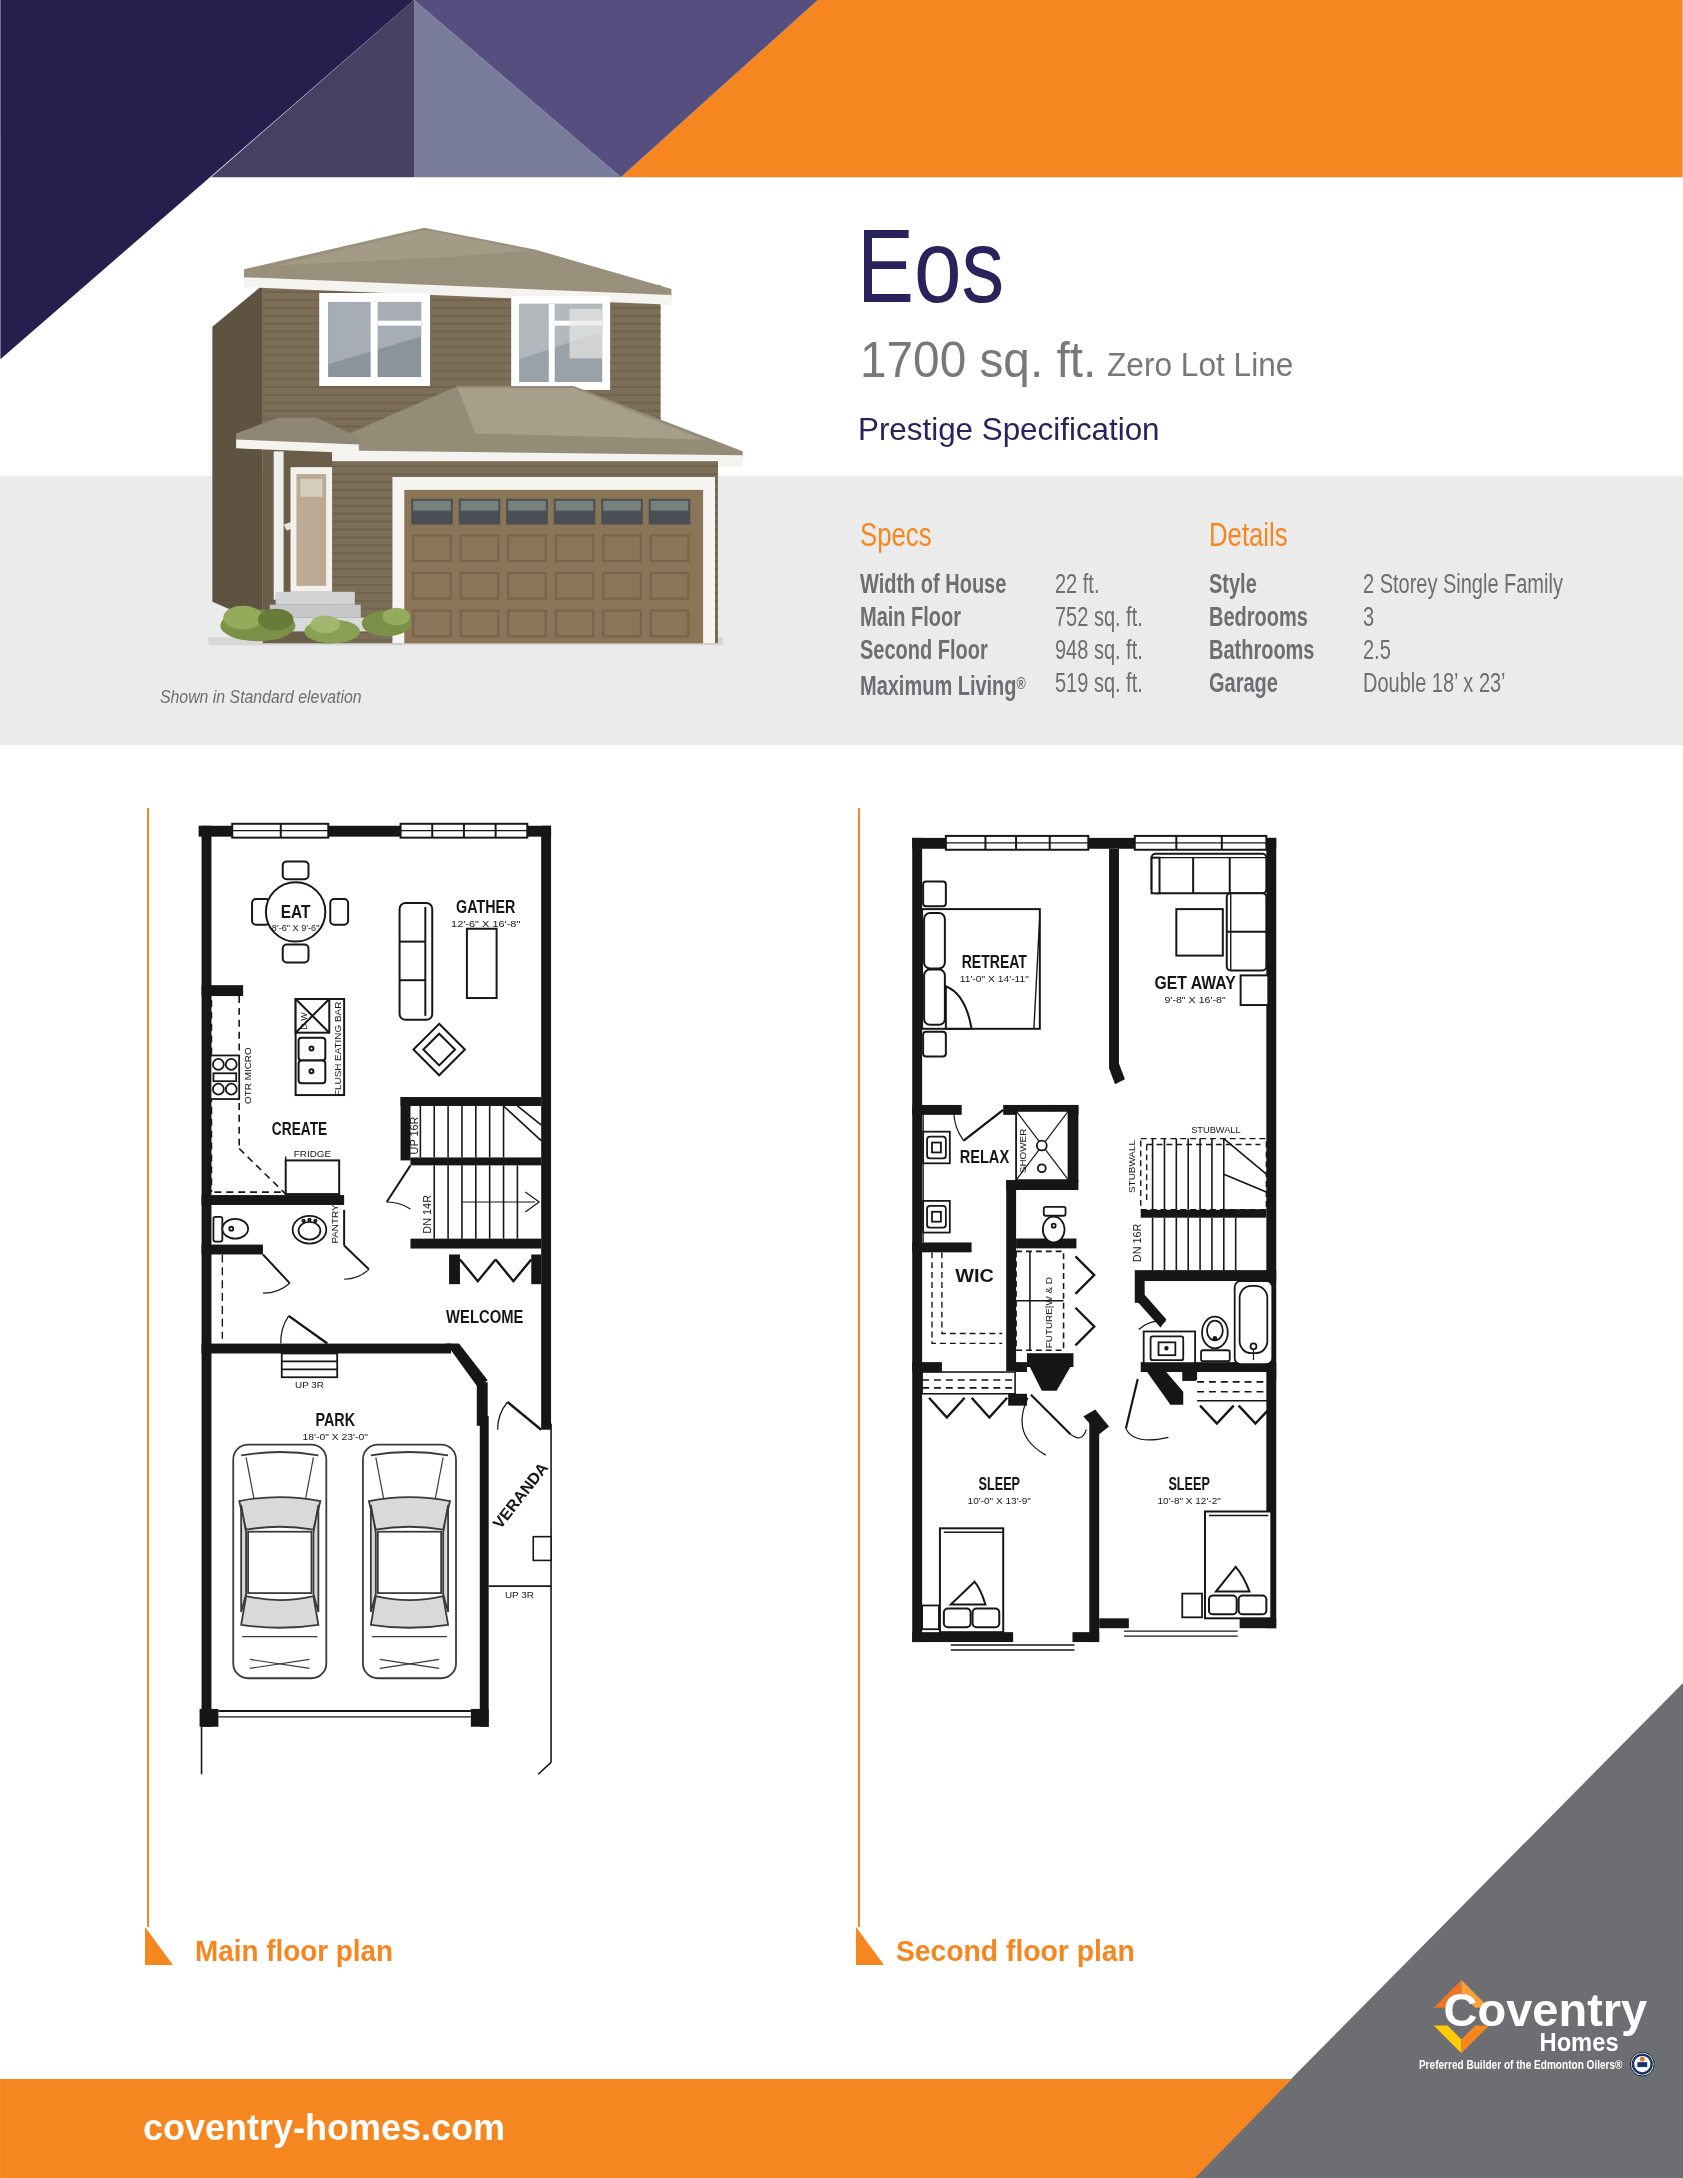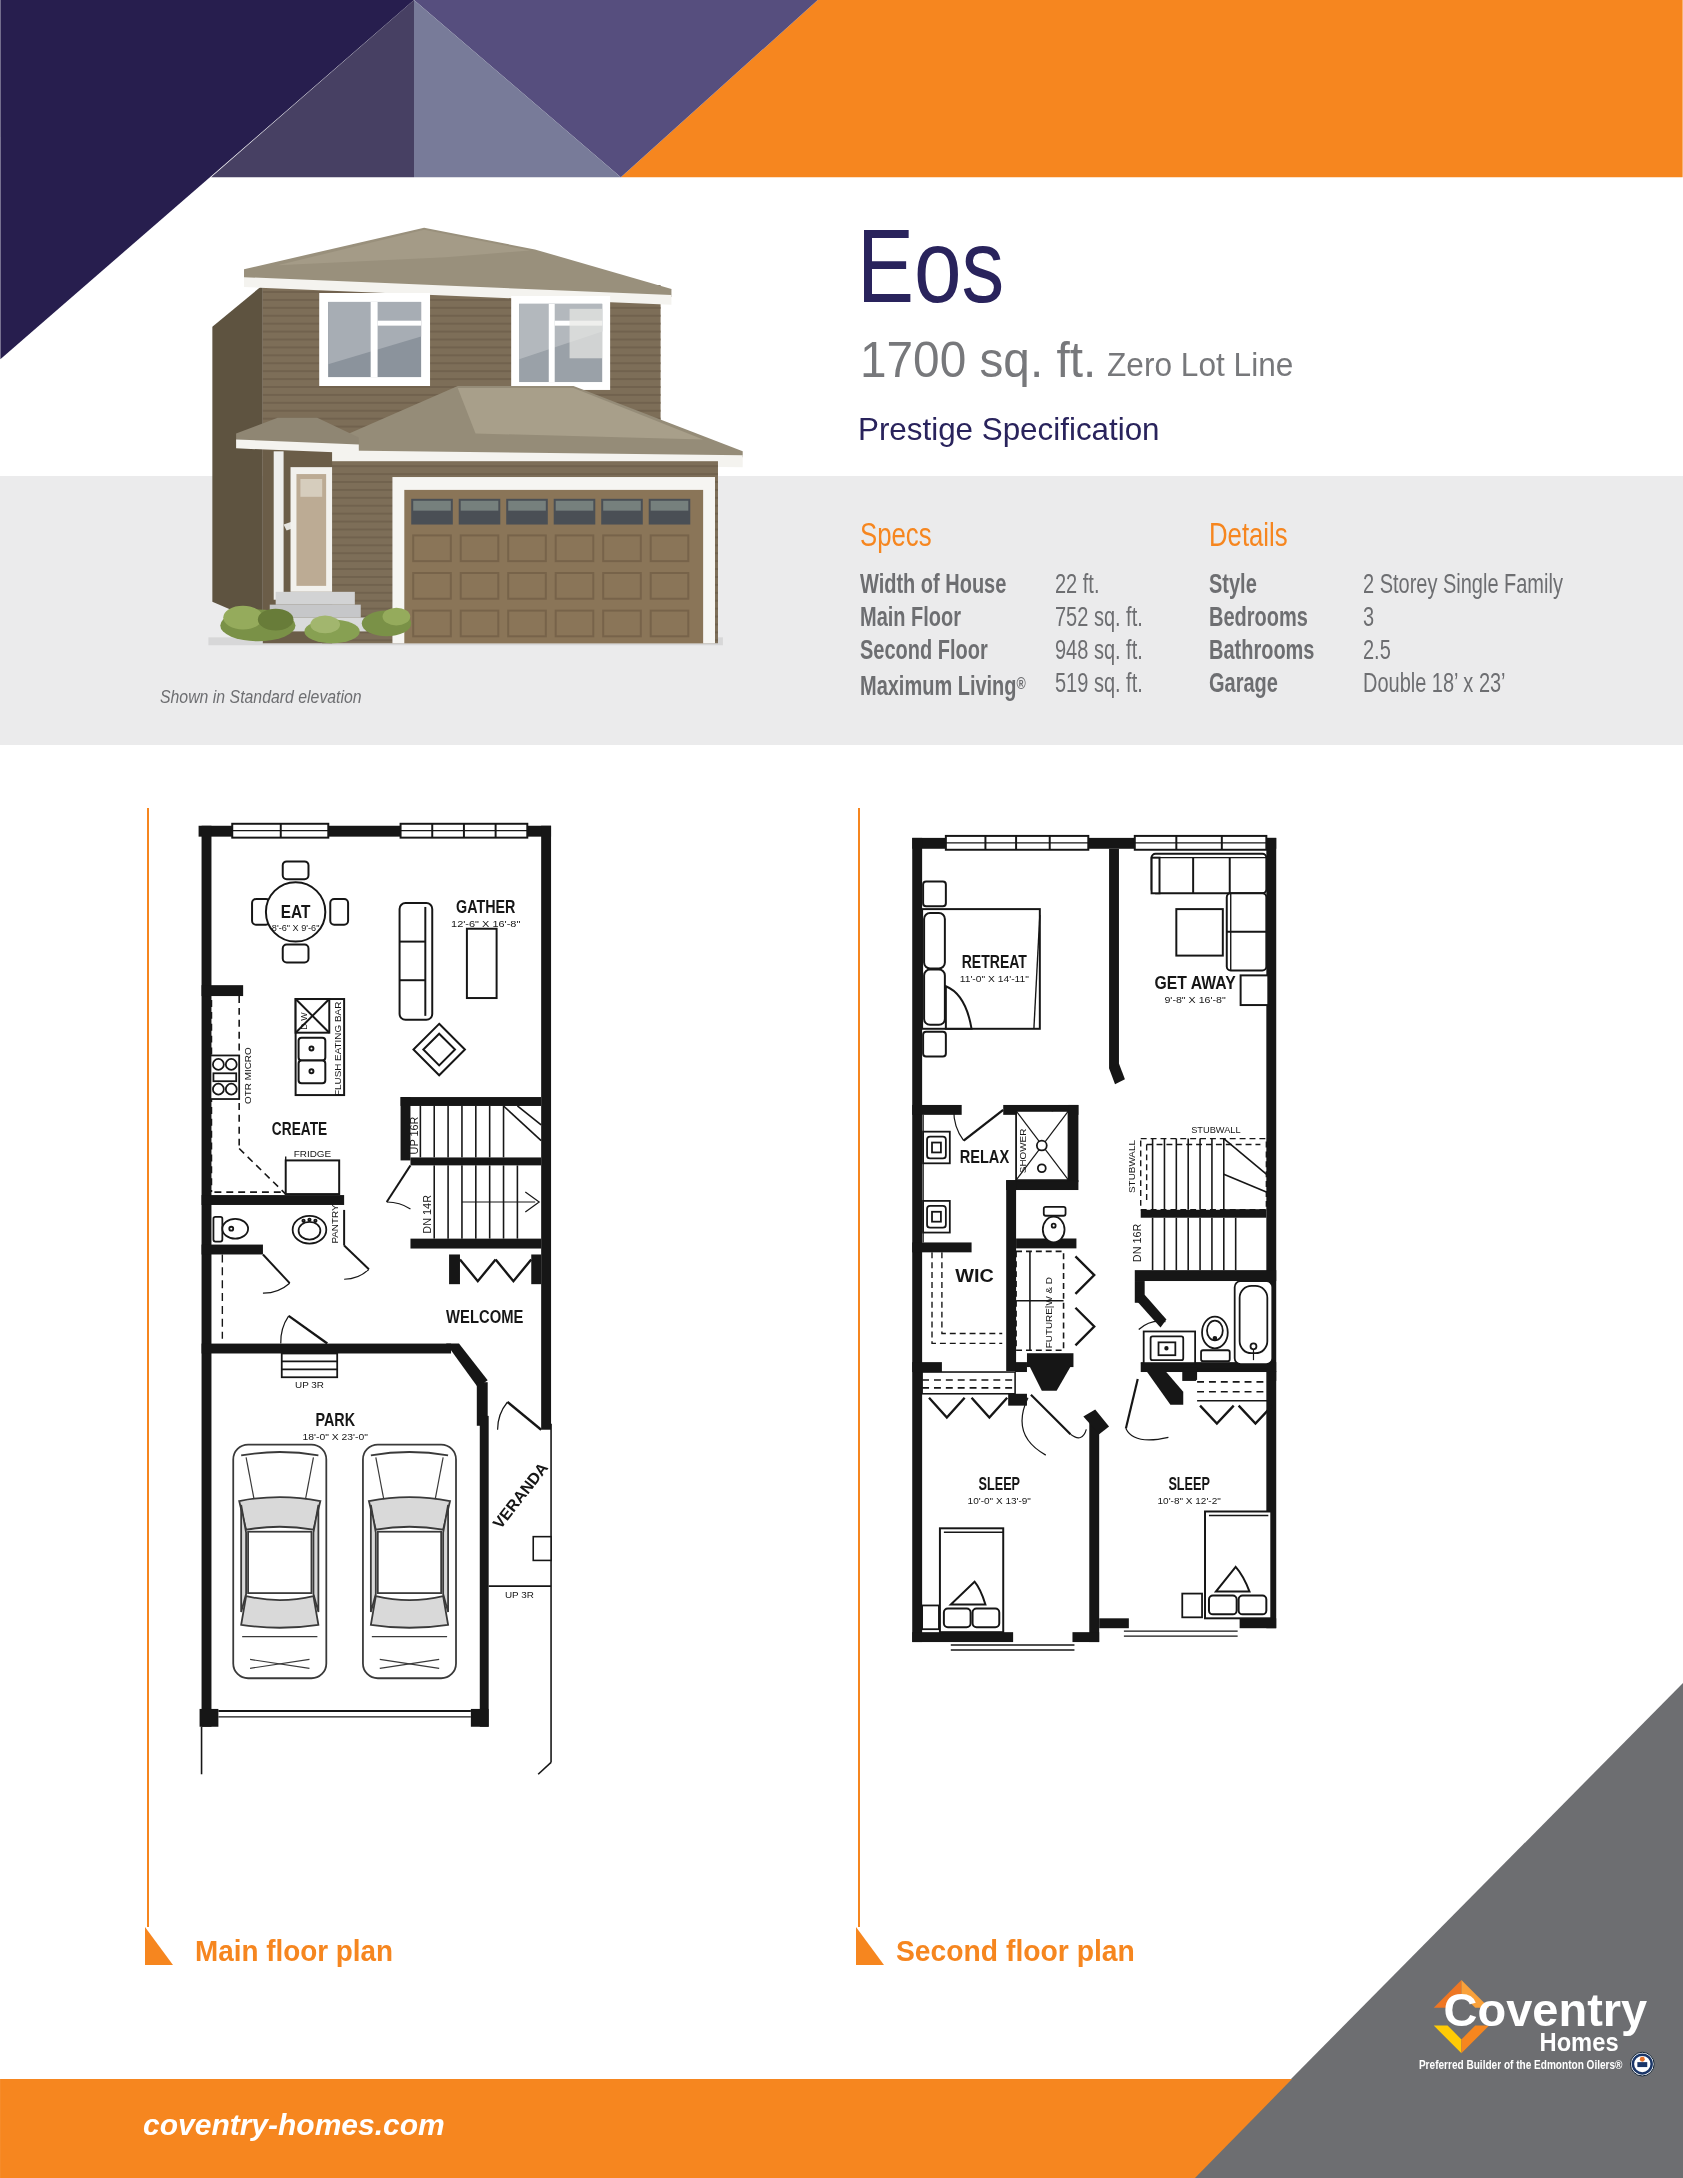--- a/index.html
+++ b/index.html
@@ -745,21 +745,21 @@
 <div class="abs" style="left:896px;top:1937px;font-size:29px;line-height:1;font-weight:bold;color:#F6861F;transform:scaleX(0.975);transform-origin:0 0;">Second floor plan</div>
 
 <svg class="abs" style="left:1193px;top:1683px;" width="490" height="495" viewBox="0 0 495 500">
   <polygon points="495,0 495,500 0,500" fill="#6d6e71"></polygon>
 </svg>
 
 <svg class="abs" style="left:0;top:2079px;" width="1297" height="99" viewBox="0 0 1310 100">
   <polygon points="0,0 1305,0 1207,100 0,100" fill="#F6861F"></polygon>
 </svg>
 
-<div class="abs" style="left:143px;top:2110px;font-size:30px;line-height:1;font-weight:bold;color:#ffffff;transform:scaleX(1);transform-origin:0 0;font-style:italic;">coventry-homes.com</div>
+<div class="abs" style="left:143px;top:2110px;font-size:36px;line-height:1;font-weight:bold;color:#ffffff;transform:scaleX(1);transform-origin:0 0;">coventry-homes.com</div>
 
 <svg class="abs" style="left:1411px;top:1975px;" width="257" height="109" viewBox="0 0 260 110">
 
   <polygon points="51,5 23,33 37,33 51,19" fill="#ee7623"></polygon>
   <polygon points="51,5 79,33 65,33 51,19" fill="#f9a13a"></polygon>
 
   <polygon points="51,79 23,51 37,51 51,65" fill="#ffcb05"></polygon>
   <polygon points="51,79 79,51 65,51 51,65" fill="#f6861f"></polygon>
 
   <text x="33" y="51" font-size="47" font-weight="bold" fill="#ffffff" textLength="206" lengthAdjust="spacingAndGlyphs">Coventry</text>

